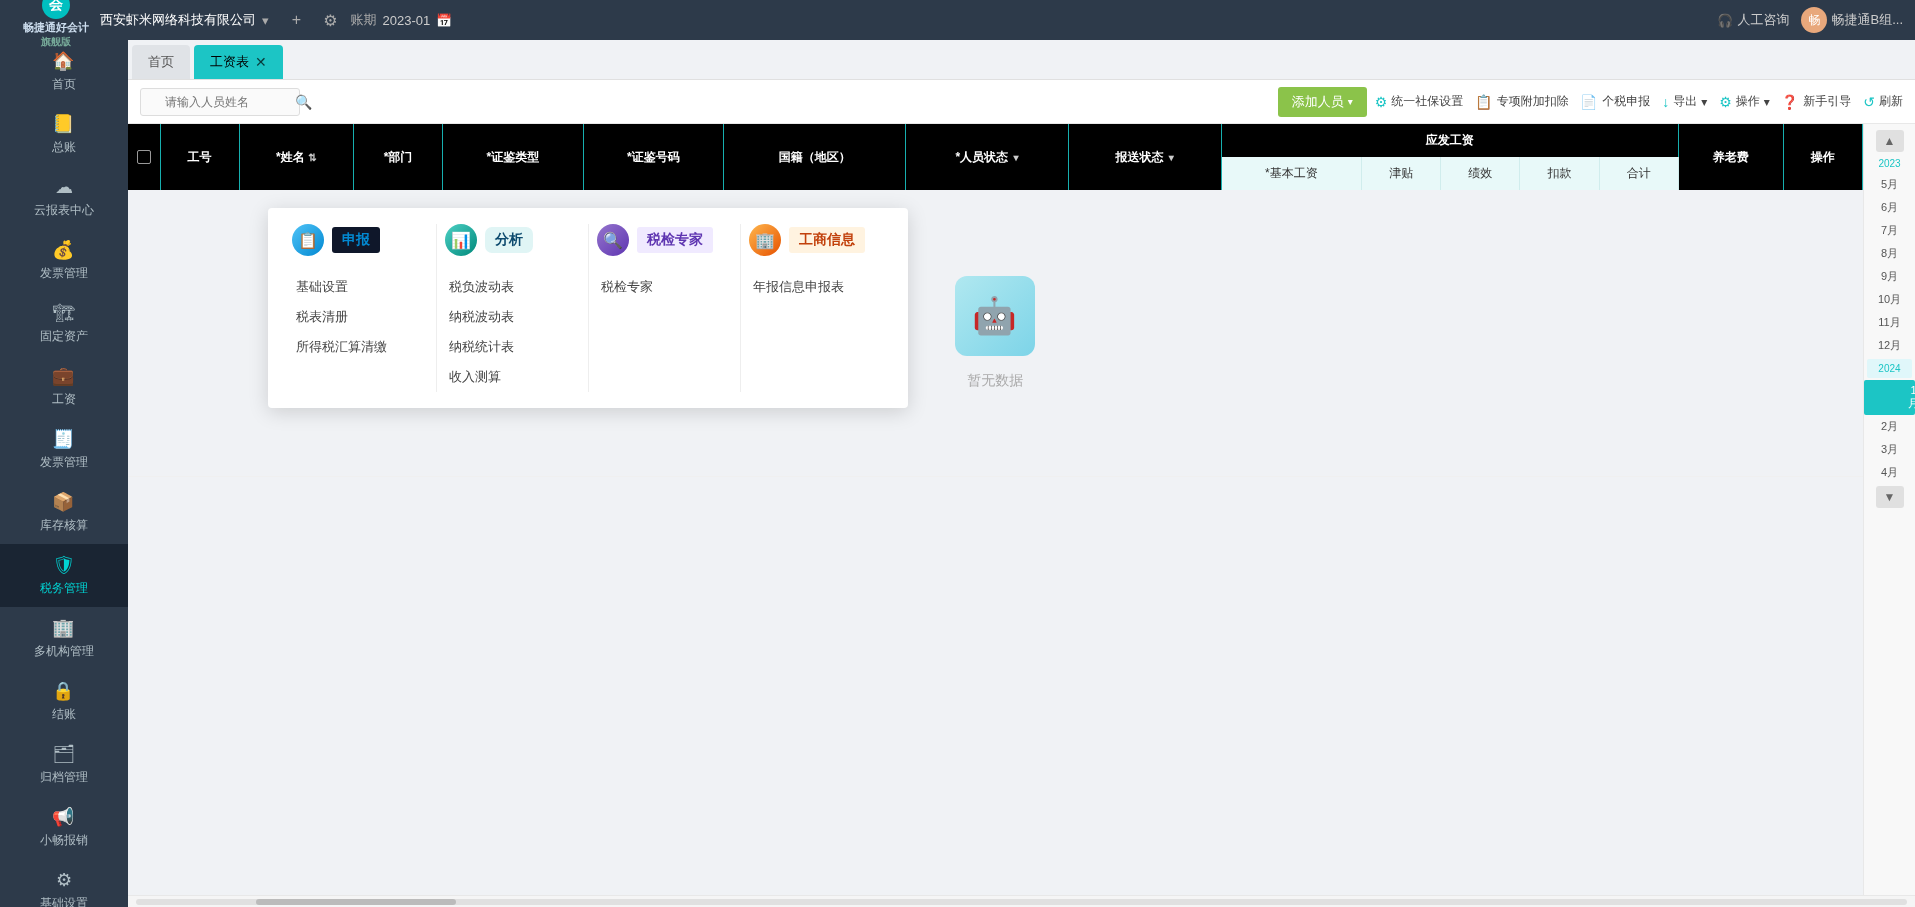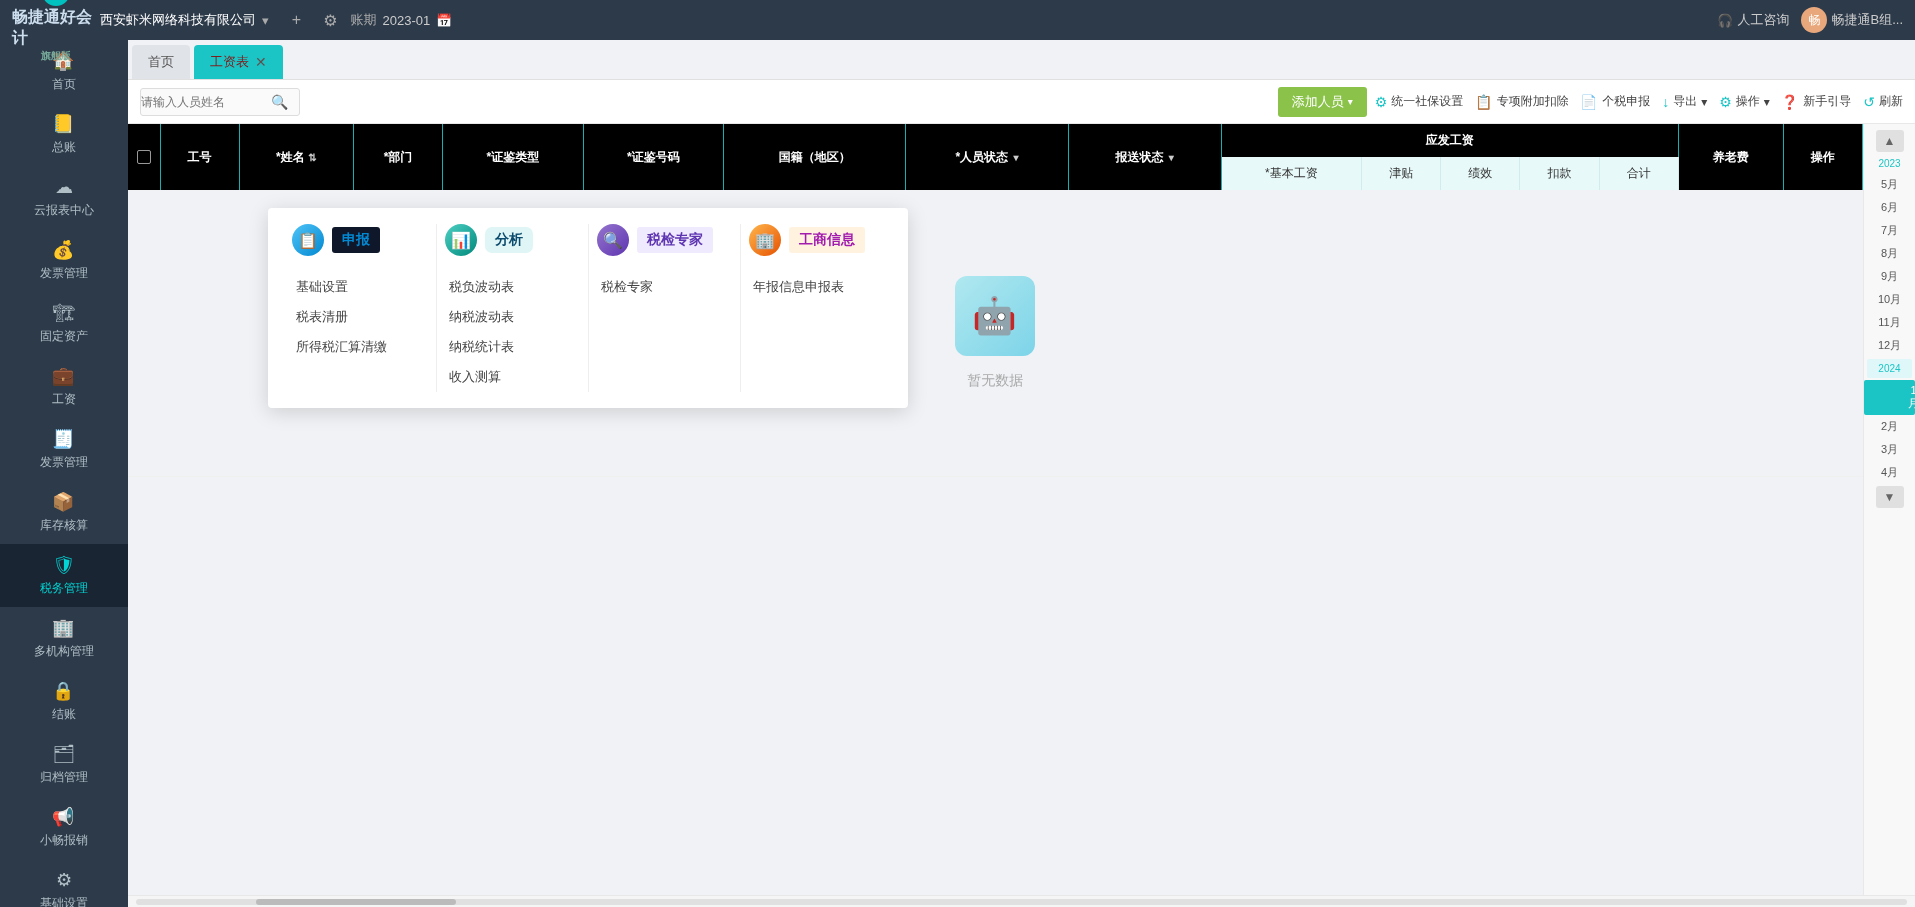--- a/index.html
+++ b/index.html
@@ -26,21 +26,21 @@
       font-size: 12px;
       font-weight: bold;
     }
     .top-bar-logo .logo-icon {
       width: 28px; height: 28px;
       background: #00c0c0;
       border-radius: 50%;
       display: flex; align-items: center; justify-content: center;
       color: #fff; font-size: 14px; margin-bottom: 1px;
     }
-    .top-bar-logo .logo-text { font-size: 16px; color: #cde; }
+    .top-bar-logo .logo-text { font-size: 11px; color: #cde; }
     .top-bar-logo .logo-sub { font-size: 10px; color: #7a9; }
     .company-selector {
       display: flex; align-items: center; color: #fff;
       cursor: pointer; font-size: 13px;
     }
     .company-selector .chevron { margin-left: 6px; color: #aaa; }
     .top-bar-actions {
       display: flex; align-items: center; gap: 10px; margin-left: 16px;
     }
     .top-bar-actions .icon-btn {
@@ -80,31 +80,31 @@
     
     .tab-bar {
       height: 40px; background: #f0f2f5; display: flex; align-items: flex-end;
       padding: 0 0 0 0; border-bottom: 1px solid #e0e0e0; flex-shrink: 0;
     }
     .tab-item {
       height: 34px; padding: 0 16px; display: flex; align-items: center;
       cursor: pointer; font-size: 13px; color: #555; background: #e0e3e7;
       border-radius: 4px 4px 0 0; margin-left: 4px; gap: 6px;
     }
-    .tab-item.active { background: #1cc5c5; color: #7f1d1d; }
+    .tab-item.active { background: #1cc5c5; color: #000000; }
     .tab-item .tab-close { font-size: 14px; opacity: 0.7; cursor: pointer; }
 
     
     .toolbar {
       height: 44px; background: #fff; display: flex; align-items: center;
       padding: 0 12px; gap: 8px; border-bottom: 1px solid #e8e8e8; flex-shrink: 0;
     }
     .search-box {
       display: flex; align-items: center; border: 1px solid #ddd; border-radius: 3px;
-      padding: 0 0; height: 28px; background: #fafafa; width: 160px;
+      padding: 0 24px; height: 28px; background: #fafafa; width: 160px;
     }
     .search-box input { border: none; background: transparent; font-size: 12px; outline: none; width: 130px; color: #666; }
     .search-box .search-icon { color: #aaa; font-size: 14px; }
     .btn-add-person {
       background: #8bc34a; color: #fff; border: none; border-radius: 3px;
       height: 30px; padding: 0 14px; cursor: pointer; font-size: 13px;
       display: flex; align-items: center; gap: 4px; margin-left: auto;
     }
     .btn-add-person .chevron { font-size: 10px; }
     .toolbar-actions { display: flex; align-items: center; gap: 12px; }
@@ -165,21 +165,21 @@
     .ds-icon.teal { background: linear-gradient(135deg, #4dd0c4, #00897b); }
     .ds-icon.purple { background: linear-gradient(135deg, #9575cd, #5e35b1); }
     .ds-icon.orange { background: linear-gradient(135deg, #ffb74d, #e65100); }
     .ds-title {
       font-size: 14px; font-weight: bold; color: #333;
       padding: 4px 10px; border-radius: 3px;
     }
     .ds-title.blue-bg { background: #0f172a; color: #0288d1; }
     .ds-title.teal-bg { background: #e0f5f5; color: #0c4a6e; border-radius: 7px; }
     .ds-title.purple-bg { background: #f0eaff; color: #5e35b1; }
-    .ds-title.orange-bg { background: #fff3e0; color: #a21caf; }
+    .ds-title.orange-bg { background: #fff3e0; color: #c2410c; }
     .dropdown-item {
       padding: 6px 4px; color: #444; cursor: pointer; font-size: 13px;
       border-radius: 3px; display: block;
     }
     .dropdown-divider { border-left: 1px solid #eee; }
 
     
     .timeline-panel {
       width: 52px; background: #f8f8f8; border-left: 1px solid #e8e8e8;
       display: flex; flex-direction: column; align-items: center;

